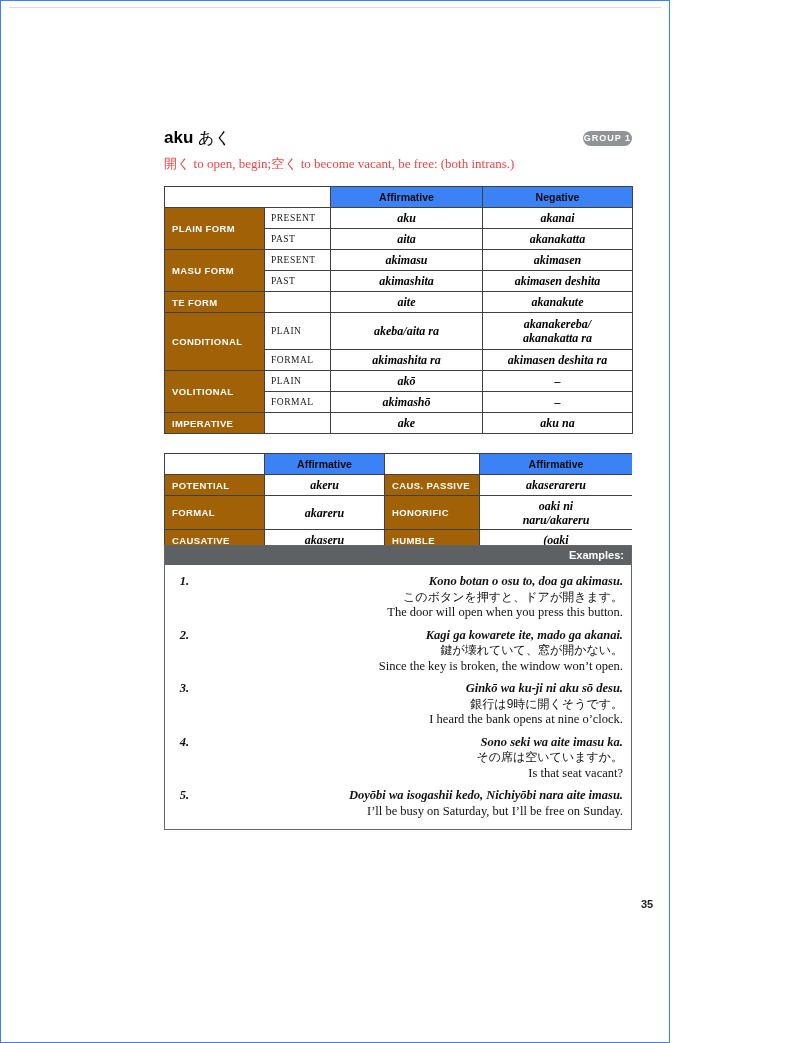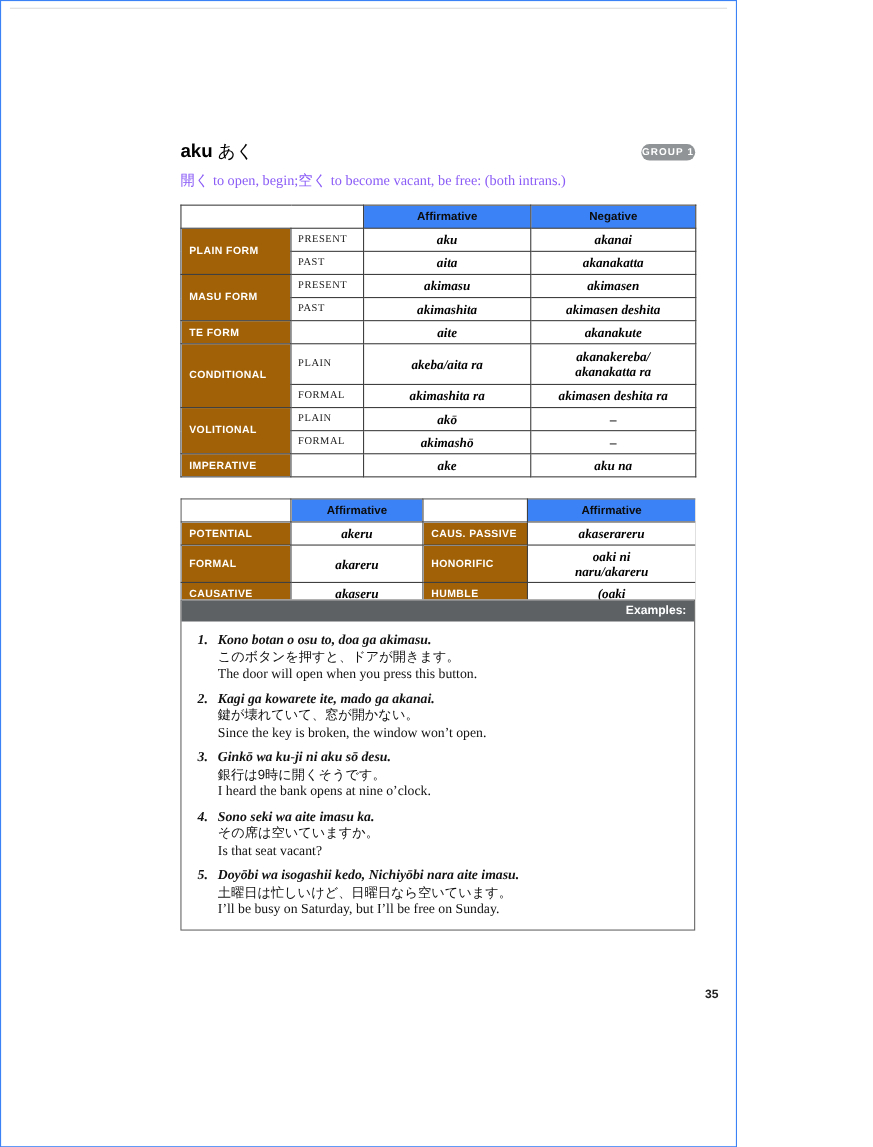--- a/index.html
+++ b/index.html
@@ -13,21 +13,21 @@
   .content { position:absolute; left:163px; top:126px; width:468px; }
 
   .title-row { display:flex; justify-content:space-between; align-items:center; height:22px; }
   .verb-title { font-family:"Liberation Sans", sans-serif; font-weight:bold; font-size:17px; color:#000; }
   .verb-kana { font-weight:normal; font-size:16px; }
   .badge {
     background:#909496; color:#ffffff; font-family:"Liberation Sans", sans-serif;
     font-weight:bold; font-size:9px; letter-spacing:1px; padding:2px 1px 3px;
     border-radius:8px; white-space:nowrap;
   }
-  .definition { margin-top:6px; font-size:13px; color:#8b5cf6; }
+  .definition { margin-top:6px; font-size:13px; color:#ef4444; }
 
   table.conj { border-collapse:collapse; table-layout:fixed; width:468px; margin-top:13px; }
   table.conj td { border:1px solid #404040; height:21px; overflow:hidden; }
   td.hdr {
     background:#3b82f6; color:#0c0c0c; font-family:"Liberation Sans", sans-serif;
     font-weight:bold; font-size:10.5px; text-align:center;
   }
   td.blank { background:#ffffff; }
   td.lbl {
     background:#a16207; color:#ffffff; font-family:"Liberation Sans", sans-serif;
@@ -46,21 +46,21 @@
   .t2wrap td { height:23px; }
 
   .examples { border:1px solid #666; background:#fff; }
   .examples-header {
     background:#5d6164; color:#fff; font-family:"Liberation Sans", sans-serif;
     font-weight:bold; font-size:11px; padding:3px 7px 4px;text-align:right;
   }
   .examples-body { padding:9px 8px 3px 9px; }
   .example { display:flex; margin-bottom:7px; }
   .ex-num { width:24px; padding-right:9px; text-align:right; font-weight:bold; font-style:italic; font-size:12.5px; flex:0 0 auto; }
-  .ex-lines { flex:1; }
+  .ex-lines { flex:1;text-align:right; }
   .ex-line { line-height:15.5px; font-size:12.5px; }
   .ex-romaji { font-weight:bold; font-style:italic; }
   .ex-jp { font-family:"Liberation Sans", sans-serif; font-size:12px; }
   .ex-en { }
 
   .page-number {
     position:absolute; left:640px; top:897px;
     font-family:"Liberation Sans", sans-serif; font-weight:bold; font-size:11px; color:#222;
   }
 </style>
@@ -230,21 +230,20 @@
             <div class="ex-line ex-romaji">Sono seki wa aite imasu ka.</div>
             <div class="ex-line ex-jp">その席は空いていますか。</div>
             <div class="ex-line ex-en">Is that seat vacant?</div>
           </div>
         </div>
 
         <div class="example">
           <div class="ex-num">5.</div>
           <div class="ex-lines">
             <div class="ex-line ex-romaji">Doyōbi wa isogashii kedo, Nichiyōbi nara aite imasu.</div>
-            <div class="ex-line ex-jp">土曜日は忙しいけど、日曜日なら空いています。</div>
             <div class="ex-line ex-en">I’ll be busy on Saturday, but I’ll be free on Sunday.</div>
           </div>
         </div>
 
       </div>
     </div>
 
   </div>
 
   <div class="page-number">35</div>

